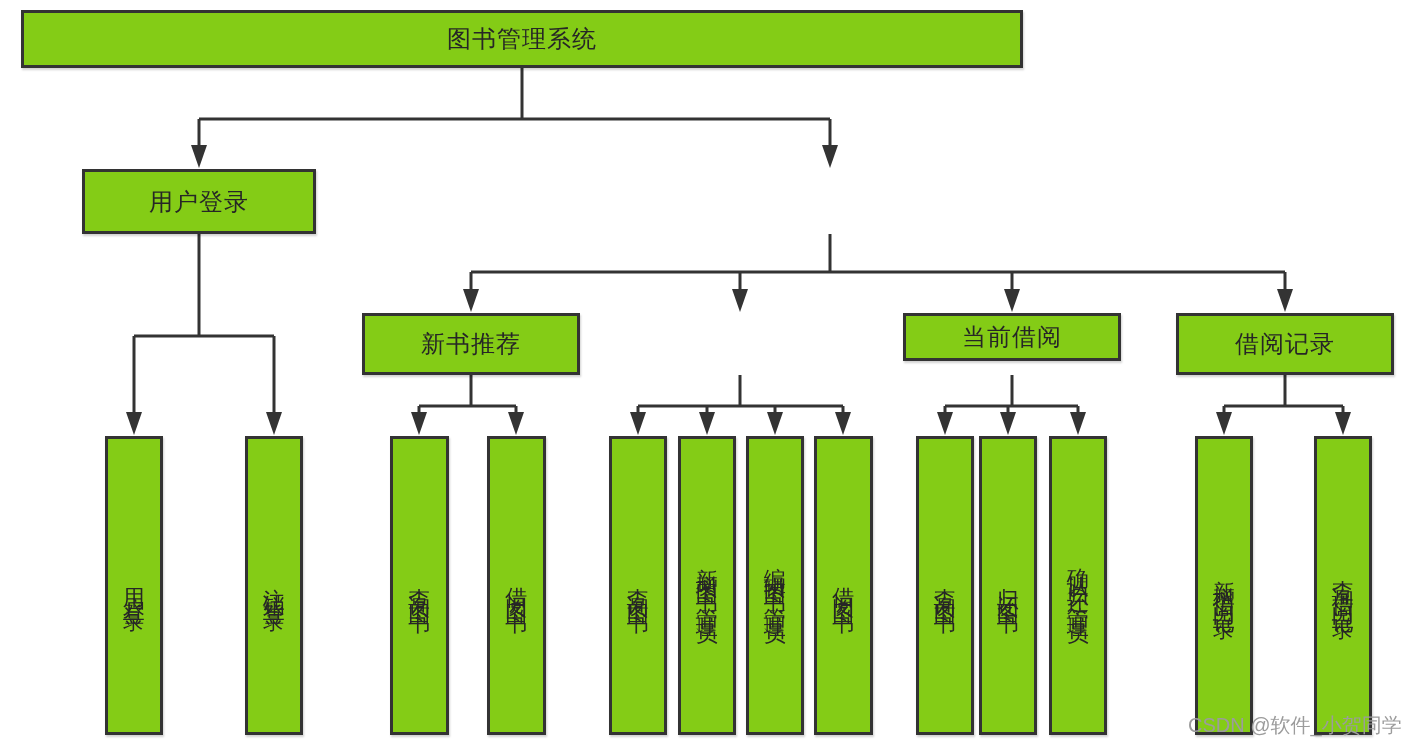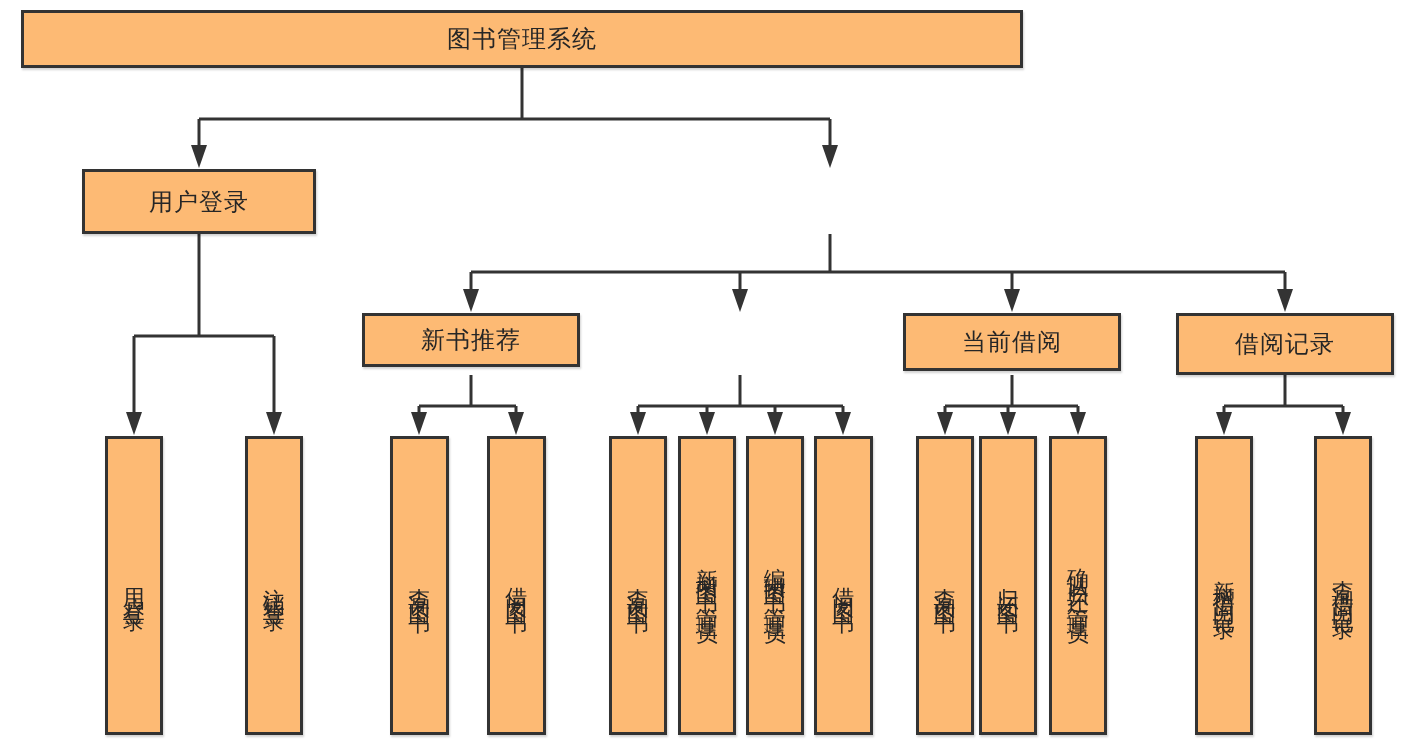--- a/index.html
+++ b/index.html
@@ -5,21 +5,21 @@
   :root { --line:#333333; --text:#262626; --wm:#9c9c9c; --border:#333333; }
   html,body { margin:0; padding:0; background:#ffffff; }
   .canvas {
     position:relative; width:1405px; height:747px; background:#ffffff;
     font-family:"Liberation Sans", sans-serif; overflow:hidden;
   }
   svg.wires { position:absolute; left:0; top:0; z-index:1; color:var(--line); }
   svg.wires line { stroke:currentColor; stroke-width:3; }
   svg.wires polygon { fill:currentColor; }
   .box {
-    position:absolute; box-sizing:border-box; background:#fdba74;
+    position:absolute; box-sizing:border-box; background:#84cc16;
     border:3px solid var(--border); z-index:2;
     display:flex; align-items:center; justify-content:center;
     box-shadow:1px 2px 2px rgba(0,0,0,0.18);
   }
   .h { font-size:24px; letter-spacing:1px; color:var(--text); white-space:nowrap; }
   .leaf { width:58px; height:299px; top:436px; }
   .v {
     writing-mode:vertical-rl; text-orientation:mixed;
     font-size:22px; letter-spacing:8px; line-height:1.15; color:var(--text);
     white-space:nowrap;
@@ -104,24 +104,24 @@
   </svg>
 
   <div class="box" style="left:21px;top:10px;width:1002px;height:58px">
     <span class="h">图书管理系统</span>
   </div>
 
   <div class="box" style="left:82px;top:169px;width:234px;height:65px">
     <span class="h">用户登录</span>
   </div>
 
-  <div class="box" style="left:362px;top:313px;width:218px;height:54px">
+  <div class="box" style="left:362px;top:313px;width:218px;height:62px">
     <span class="h">新书推荐</span>
   </div>
-  <div class="box" style="left:903px;top:313px;width:218px;height:58px">
+  <div class="box" style="left:903px;top:313px;width:218px;height:48px">
     <span class="h">当前借阅</span>
   </div>
   <div class="box" style="left:1176px;top:313px;width:218px;height:62px">
     <span class="h">借阅记录</span>
   </div>
 
   <div class="box leaf" style="left:105px">
     <span class="v">用户登录</span>
   </div>
   <div class="box leaf" style="left:245px">
@@ -158,13 +158,14 @@
     <span class="v">确认归还（管理员）</span>
   </div>
 
   <div class="box leaf" style="left:1195px">
     <span class="v">新增借阅记录</span>
   </div>
   <div class="box leaf" style="left:1314px">
     <span class="v">查询借阅记录</span>
   </div>
 
+  <div class="watermark">CSDN @软件_小贺同学</div>
 </div>
 
 </body></html>

